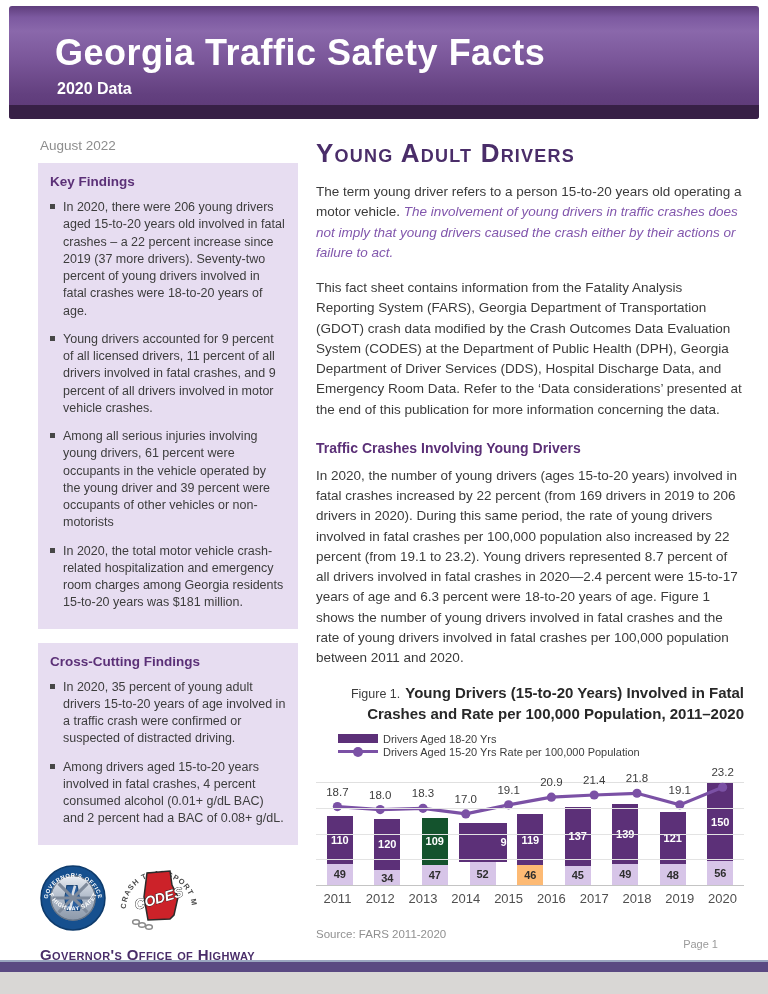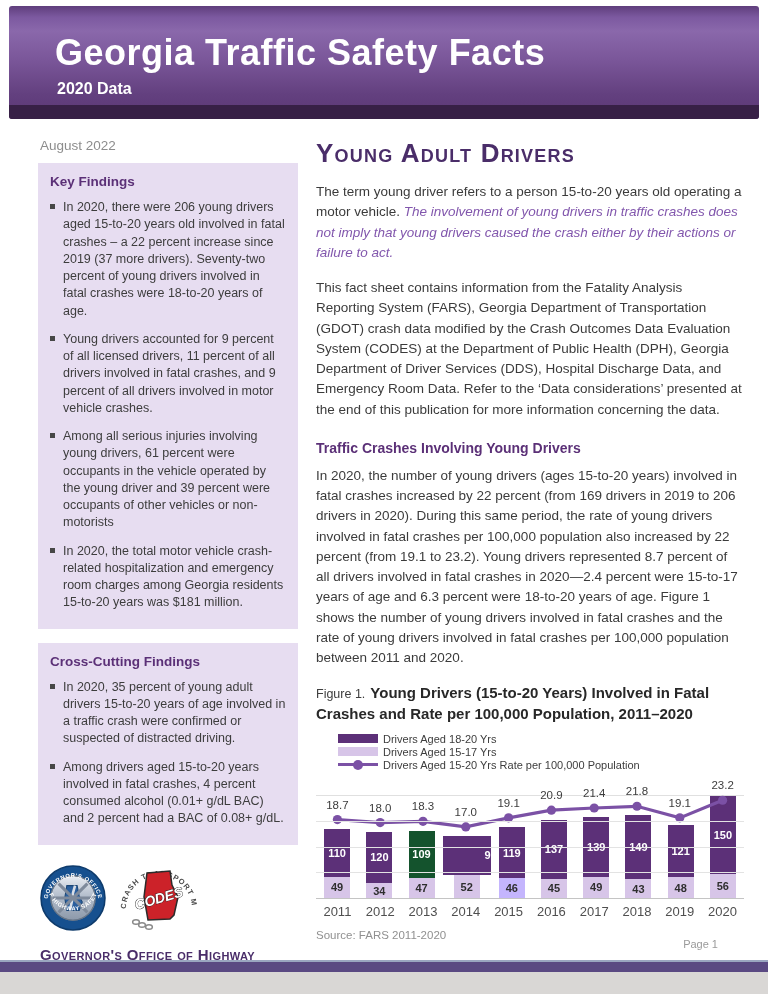--- a/index.html
+++ b/index.html
@@ -30,41 +30,41 @@
   .logos { display:flex; align-items:center; gap:8px; margin:14px 0 8px 2px; }
   .orgname { font-variant:small-caps; font-weight:bold; font-size:15px; letter-spacing:.4px; color:#4a2d69; line-height:1.3; margin-left:2px; }
   .addr { font-size:12.5px; color:#4d4d4d; line-height:1.32; margin:9px 0 0 2px; }
   
   .main-title { font-variant:small-caps; font-size:26px; font-weight:bold; letter-spacing:1.2px; color:#4a2d69; margin:2px 0 13px; }
   .para { font-size:13.5px; line-height:1.5; color:#3b3b3b; margin-bottom:15px; }
   .intro-italic { font-style:italic; color:#8257ad; }
   .section-heading { font-size:14px; font-weight:bold; color:#5b3077; margin:20px 0 10px; }
   
   .figure { margin-top:4px; }
-  .fig-caption { line-height:1.3; margin-bottom:8px; }
+  .fig-caption { line-height:1.3; margin-bottom:8px;text-align:right; }
   .fig-label { font-size:12.5px; color:#3d3d3d; margin-right:5px; }
   .fig-title { font-size:15px; font-weight:bold; color:#282828; }
   .legend { margin:2px 0 13px 22px; }
   .legend-item { display:flex; align-items:center; gap:5px; margin-bottom:1px; font-size:11px; color:#3d3d3d; }
   .sw { width:40px; height:9px; flex:none; }
   .sw-line { position:relative; background:none !important; }
   .sw-line .lline { position:absolute; left:0; right:0; top:3px; height:3px; }
   .sw-line .ldot { position:absolute; left:15px; top:-0.5px; width:10px; height:10px; border-radius:50%; }
   .chart-wrap { margin-top:24px; }
   .plot { position:relative; height:104px; border-bottom:1.5px solid #c4c4c4; border-top:1px solid #e0e0e0; overflow:visible; }
   .gridline { position:absolute; left:0; right:0; height:1px; background:#e3e3e3; }
   .bars { position:absolute; left:0; right:0; top:0; bottom:0; display:flex; }
   .bar-col { flex:1; display:flex; flex-direction:column; align-items:center; justify-content:flex-end; }
   .seg { width:26px; display:flex; align-items:center; justify-content:center; font-size:11px; font-weight:bold; }
   .seg-dark { color:#ffffff; }
   .seg-light { color:#2e2e2e; }
   .line-overlay { position:absolute; left:0; top:-24px; height:128px; width:100%; overflow:visible; pointer-events:none; }
   .xlabels { display:flex; margin-top:5px; }
   .xlabel { flex:1; text-align:center; font-size:13px; color:#4f4f4f; }
-  .source { font-size:11.5px; color:#909090; margin-top:10px; }
+  .source { font-size:11.5px; color:#909090; margin-top:22px; }
   
   .page-num { position:absolute; right:50px; bottom:44px; font-size:11px; color:#9a9a9a; }
   .footer-bar { position:absolute; left:0; right:0; bottom:22px; height:12px; background:#5a4982; border-top:2px solid #9aa5c0; }
   .footer-gray { position:absolute; left:0; right:0; bottom:0; height:22px; background:#d9d7d5; }
 </style>
 </head>
 <body>
 
 <div class="page">
 
@@ -183,24 +183,20 @@
 
       <div class="figure">
         <div class="fig-caption"><span class="fig-label">Figure 1.</span><span class="fig-title">Young Drivers (15-to-20 Years) Involved in Fatal Crashes and Rate per 100,000 Population, 2011–2020</span></div>
 
         <div class="legend">
             <div class="legend-item">
               <span class="sw" style="background: rgb(92, 48, 120);"></span>
               <span>Drivers Aged 18-20 Yrs</span>
             </div>
             <div class="legend-item">
-              <span class="sw" style="background: rgb(215, 197, 232);"></span>
-              <span>Drivers Aged 15-17 Yrs</span>
-            </div>
-            <div class="legend-item">
               <span class="sw sw-line">
                 <span class="lline" style="background: rgb(123, 81, 165);"></span>
                 <span class="ldot" style="background: rgb(123, 81, 165);"></span>
               </span>
               <span>Drivers Aged 15-20 Yrs Rate per 100,000 Population</span>
             </div>
           </div>
 
         <div class="chart-wrap">
           <div class="plot">
@@ -216,33 +212,29 @@
                 <div class="bar-col">
                   <div class="seg seg-dark" style="background: #14532d; height: 46.87px;">109</div>
                   <div class="seg seg-light" style="background: rgb(215, 197, 232); height: 20.21px;">47</div>
                 </div>
                 <div class="bar-col">
                   <div class="seg seg-dark" style="background: rgb(92, 48, 120); height: 39.99px; padding-left: 48px;">93</div>
                   <div class="seg seg-light" style="background: rgb(215, 197, 232); height: 22.36px;">52</div>
                 </div>
                 <div class="bar-col">
                   <div class="seg seg-dark" style="background: rgb(92, 48, 120); height: 51.17px;">119</div>
-                  <div class="seg seg-light" style="background: #c4b5fd; height: 19.78px;">46</div>
+                  <div class="seg seg-light" style="background: #fdba74; height: 19.78px;">46</div>
                 </div>
                 <div class="bar-col">
                   <div class="seg seg-dark" style="background: rgb(92, 48, 120); height: 58.91px;">137</div>
                   <div class="seg seg-light" style="background: rgb(215, 197, 232); height: 19.35px;">45</div>
                 </div>
                 <div class="bar-col">
                   <div class="seg seg-dark" style="background: rgb(92, 48, 120); height: 59.77px;">139</div>
                   <div class="seg seg-light" style="background: rgb(215, 197, 232); height: 21.07px;">49</div>
-                </div>
-                <div class="bar-col">
-                  <div class="seg seg-dark" style="background: rgb(92, 48, 120); height: 64.07px;">149</div>
-                  <div class="seg seg-light" style="background: rgb(215, 197, 232); height: 18.49px;">43</div>
                 </div>
                 <div class="bar-col">
                   <div class="seg seg-dark" style="background: rgb(92, 48, 120); height: 52.03px;">121</div>
                   <div class="seg seg-light" style="background: rgb(215, 197, 232); height: 20.64px;">48</div>
                 </div>
                 <div class="bar-col">
                   <div class="seg seg-dark" style="background: rgb(92, 48, 120); height: 80px;">150</div>
                   <div class="seg seg-light" style="background: rgb(215, 197, 232); height: 24.08px;">56</div>
                 </div>
               </div>

